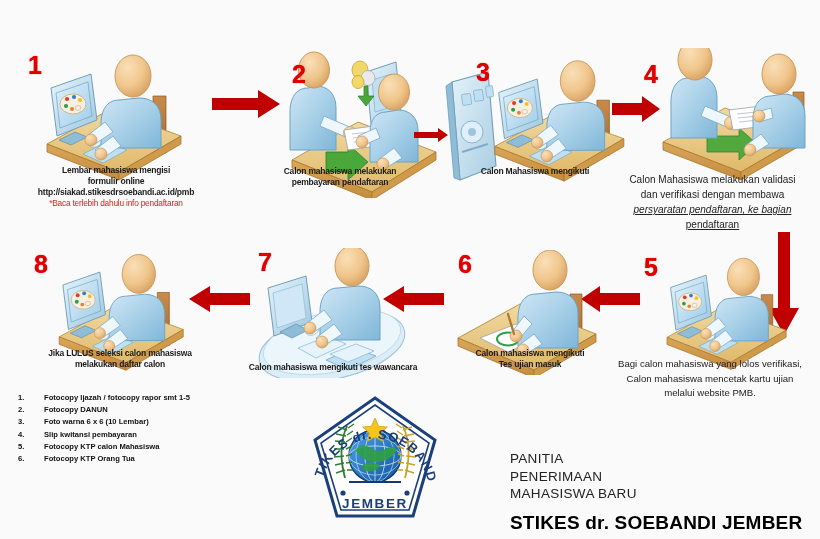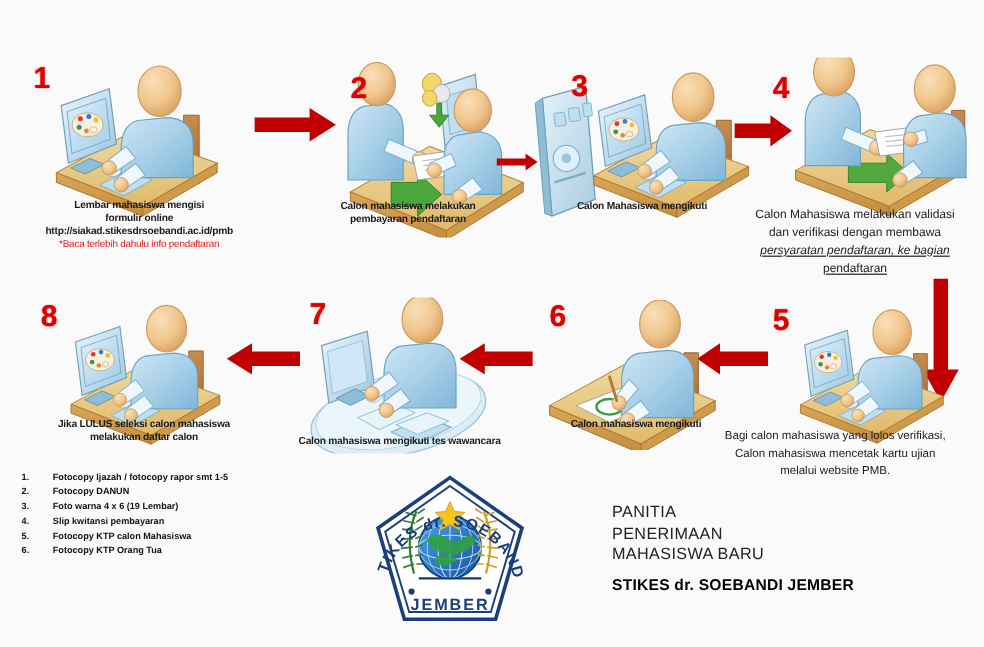--- a/index.html
+++ b/index.html
@@ -42,23 +42,24 @@
     color:#111;
     line-height:12.2px;
   }
   .reqlist table{border-collapse:collapse;}
   .reqlist td{padding:0;vertical-align:top;}
   .reqlist td.n{width:26px;}
   .orgblock{
     position:absolute;
     font-family:"Liberation Sans", sans-serif;
     color:#222;
+    margin-top:32px;
   }
   .orgblock .l1{font-size:13.5px;line-height:17.5px;letter-spacing:0.3px;}
-  .orgblock .l2{font-size:13px;font-weight:bold;margin-top:9px;letter-spacing:0.2px;color:#000;}
+  .orgblock .l2{font-size:19px;font-weight:bold;margin-top:9px;letter-spacing:0.2px;color:#000;}
   .logo{position:absolute;}
 </style>
 </head>
 <body>
 
 <div class="stage">
 
   <svg width="0" height="0" style="position:absolute">
     <defs>
       <linearGradient id="gDesk" x1="0" y1="0" x2="0" y2="1">
@@ -322,40 +323,41 @@
       <path d="M10 0 L22 0 L22 76 L31 76 L16 103 L1 76 L10 76 Z" fill="#c00000"></path>
     </svg>
   </div>
 
   <div class="node" style="left:648px;top:252px;">
     <div class="num" style="left:-4px;top:3px;">5</div>
     <svg width="150" height="120" viewBox="0 0 160 135">
       <use href="#sceneDeskComputer" x="5" y="0"></use>
     </svg>
   </div>
-  <div class="cap plain" style="left:587px;top:357px;width:218px;font-size:9.6px;line-height:14.5px;">
+  <div class="cap plain" style="left:601px;top:357px;width:218px;font-size:9.6px;line-height:14.5px;">
     <div>Bagi calon mahasiswa yang lolos verifikasi,</div>
     <div>Calon mahasiswa mencetak kartu ujian</div>
     <div>melalui website PMB.</div>
   </div>
 
   <div class="arrow" style="left:580px;top:285px;">
     <svg width="60" height="28" viewBox="0 0 60 28">
       <path d="M60 8 L20 8 L20 1 L1 14 L20 27 L20 20 L60 20 Z" fill="#c00000"></path>
     </svg>
   </div>
 
   <div class="node" style="left:448px;top:250px;">
     <div class="num" style="left:10px;top:2px;z-index:3;">6</div>
     <svg width="155" height="125" viewBox="0 0 155 125">
       <use href="#sceneWritingDesk" x="2" y="4"></use>
     </svg>
   </div>
   <div class="cap bold" style="left:440px;top:348px;width:180px;">
     <div>Calon mahasiswa mengikuti</div>
+    <div>Tes ujian masuk</div>
   </div>
 
   <div class="arrow" style="left:382px;top:285px;">
     <svg width="62" height="28" viewBox="0 0 62 28">
       <path d="M62 8 L22 8 L22 1 L1 14 L22 27 L22 20 L62 20 Z" fill="#c00000"></path>
     </svg>
   </div>
 
   <div class="node" style="left:248px;top:248px;">
     <div class="num" style="left:10px;top:2px;z-index:3;">7</div>
@@ -390,21 +392,21 @@
           <tr>
         <td class="n">1.</td>
         <td>Fotocopy Ijazah / fotocopy rapor smt 1-5</td>
       </tr>
       <tr>
         <td class="n">2.</td>
         <td>Fotocopy DANUN</td>
       </tr>
       <tr>
         <td class="n">3.</td>
-        <td>Foto warna 4 x 6 (19 Lembar)</td>
+        <td>Foto warna 6 x 6 (10 Lembar)</td>
       </tr>
       <tr>
         <td class="n">4.</td>
         <td>Slip kwitansi pembayaran</td>
       </tr>
       <tr>
         <td class="n">5.</td>
         <td>Fotocopy KTP calon Mahasiswa</td>
       </tr>
       <tr>

